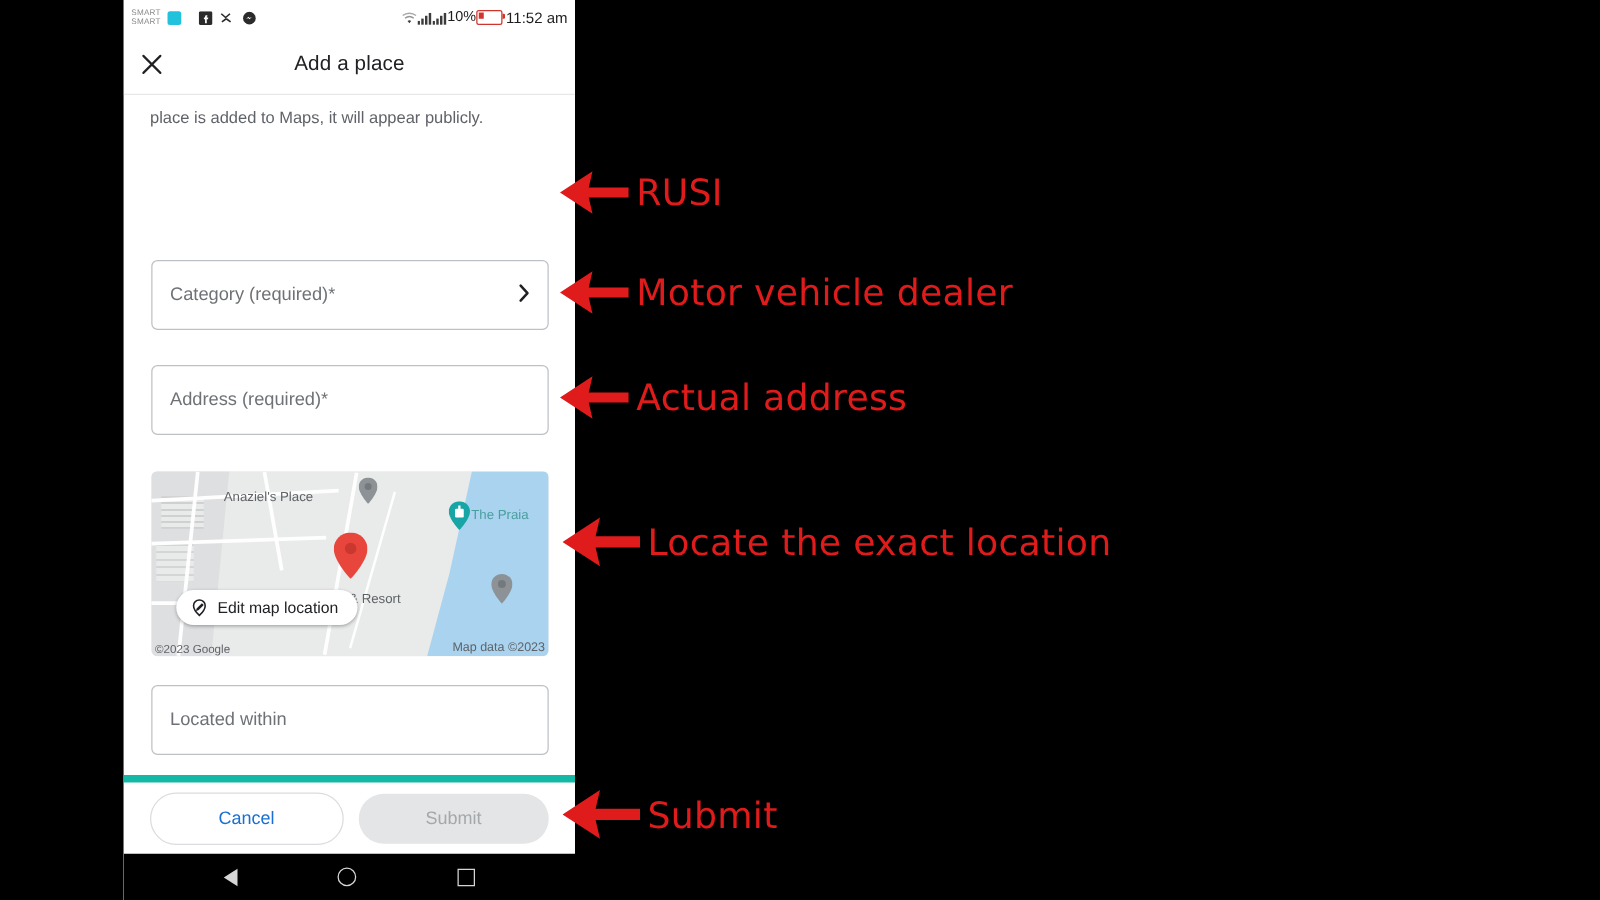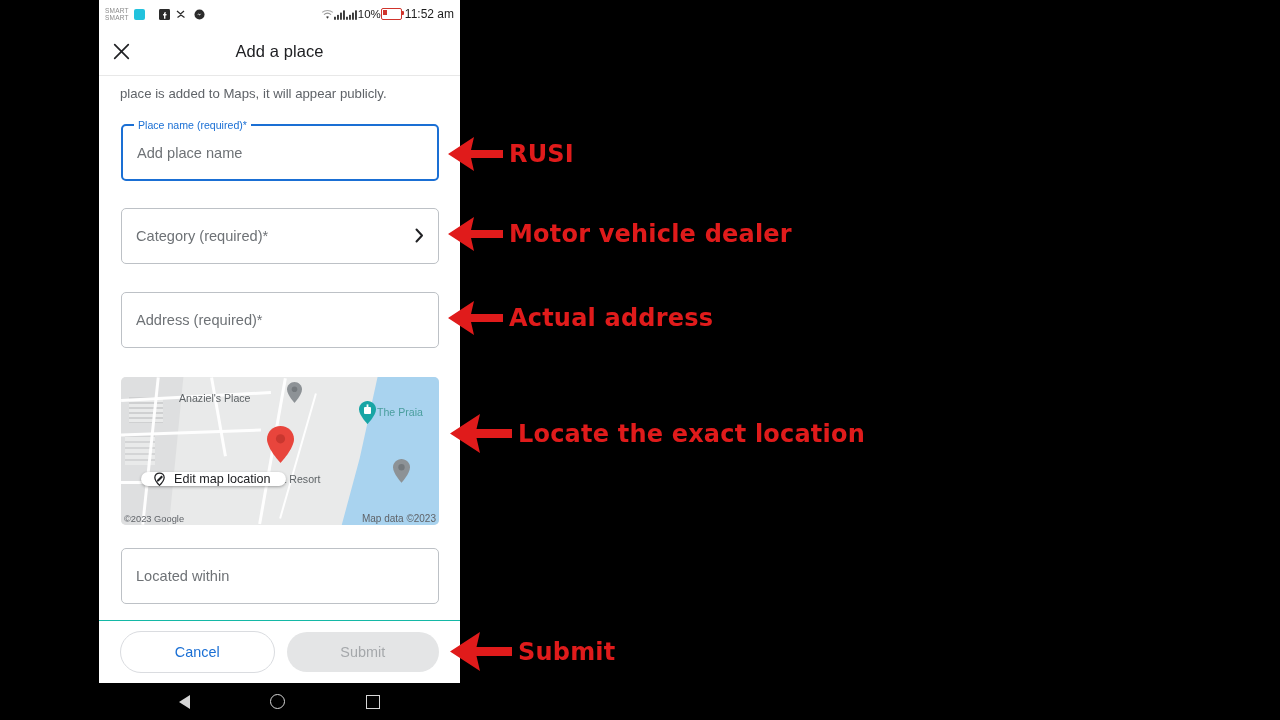--- a/index.html
+++ b/index.html
@@ -154,33 +154,33 @@
     position:absolute; font-size:10.6px; color:#5e6366; white-space:nowrap;
   }
   .map-lbl.teal { color:#4a9e9e; }
   .pin-grey {
     position:absolute; width:15px; height:21px;
   }
   .pin-red { position:absolute; width:27px; height:37px; }
   .poi-teal { position:absolute; width:17px; height:23px; }
   .edit-map-btn {
     position:absolute; left:20px; top:95px;
-    height:14px; background:#ffffff; border-radius:16px;
+    height:28px; background:#ffffff; border-radius:16px;
     box-shadow: 0 1px 3px rgba(0,0,0,.32);
     display:flex; align-items:center; gap:7px;
     padding: 0 15px 0 11px; cursor:pointer;
   }
   .edit-map-btn span { font-size:12.6px; color:#202124; font-weight:500; white-space:nowrap; }
   .attrib-l { position:absolute; left:3px; bottom:1px; font-size:9.3px; color:#5f6368; }
   .attrib-r { position:absolute; right:3px; bottom:1px; font-size:10px; color:#5f6368; }
 
   
   .actionbar {
     position:absolute; left:0; top:620px; width:361px; height:63px;
-    background:#ffffff; border-top:1px solid #14b8a6;
+    background:#ffffff; border-top:6px solid #14b8a6;
     display:flex; align-items:center; gap:12px; padding:0 21px;
     box-sizing:border-box;
   }
   .btn-cancel {
     width:155px; height:40px; border-radius:21px;
     border:1px solid #dadce0; background:#ffffff;
     color:#1a6fd4; font-size:14.4px; font-weight:500;
     display:flex; align-items:center; justify-content:center;
     cursor:pointer; font-family:"Liberation Sans", sans-serif;
   }
@@ -209,21 +209,21 @@
   }
   .nav-recent {
     width:12px; height:12px; border:1.6px solid #d6d6d6; cursor:pointer;
   }
 
   
   .annot {
     position:absolute; display:flex; align-items:center; gap:6px;
   }
   .annot .txt {
-    color:#e01b1b; font-size:24px; font-weight:700;
+    color:#e01b1b; font-size:29px; font-weight:400;
     white-space:nowrap; letter-spacing:.2px;
     font-family:"DejaVu Sans", sans-serif;
   }
   .arrow-svg { display:block; }
 </style>
 </head>
 <body>
 
 <div id="screenshot">
 
@@ -299,24 +299,20 @@
             <path d="M2 2L18 18M18 2L2 18" stroke="#202124" stroke-width="2" stroke-linecap="round"></path>
           </svg>
       </div>
       <div class="appbar-title">Add a place</div>
     </div>
 
     <div class="form-area">
 
       <div class="intro-text">place is added to Maps, it will appear publicly.</div>
 
-      <div class="field focused" id="field-placename">
-        <span class="float-label">Place name (required)*</span>
-        <span class="ph">Add place name</span>
-      </div>
 
       <div class="field" id="field-address">
         <span class="ph">Address (required)*</span>
       </div>
 
       <div class="field" id="field-category">
         <span class="ph">Category (required)*</span>
         <span class="chev">
           <svg width="9" height="15" viewBox="0 0 9 15">
               <path d="M1.5 1.5L7 7.5l-5.5 6" stroke="#202124" stroke-width="2" fill="none" stroke-linecap="round" stroke-linejoin="round"></path>

